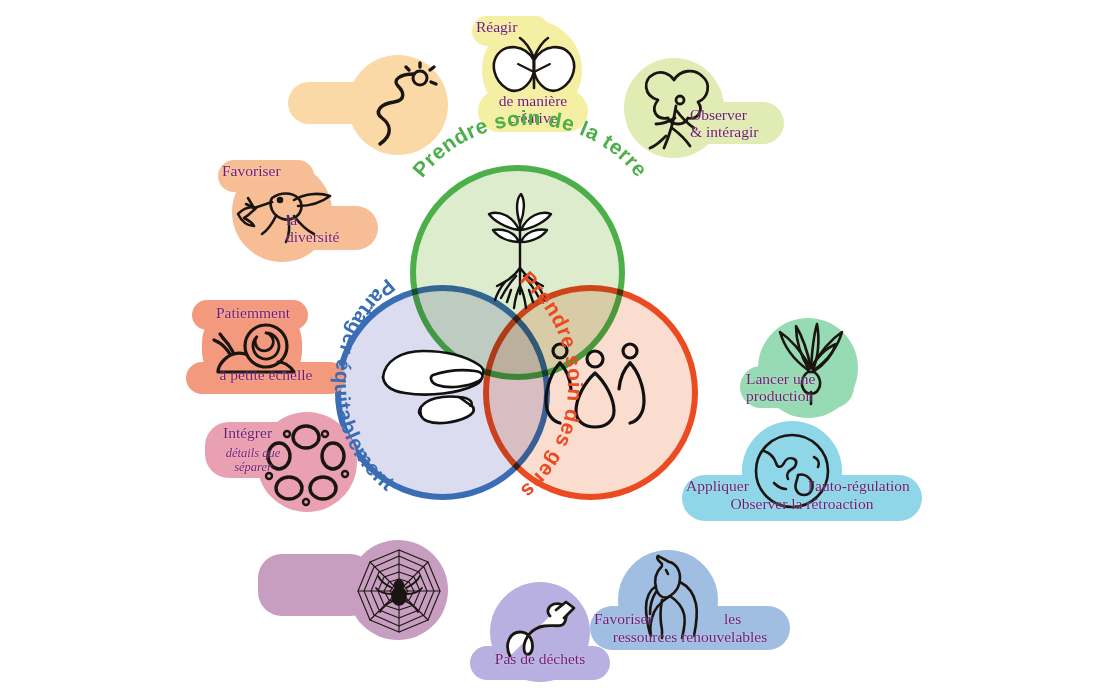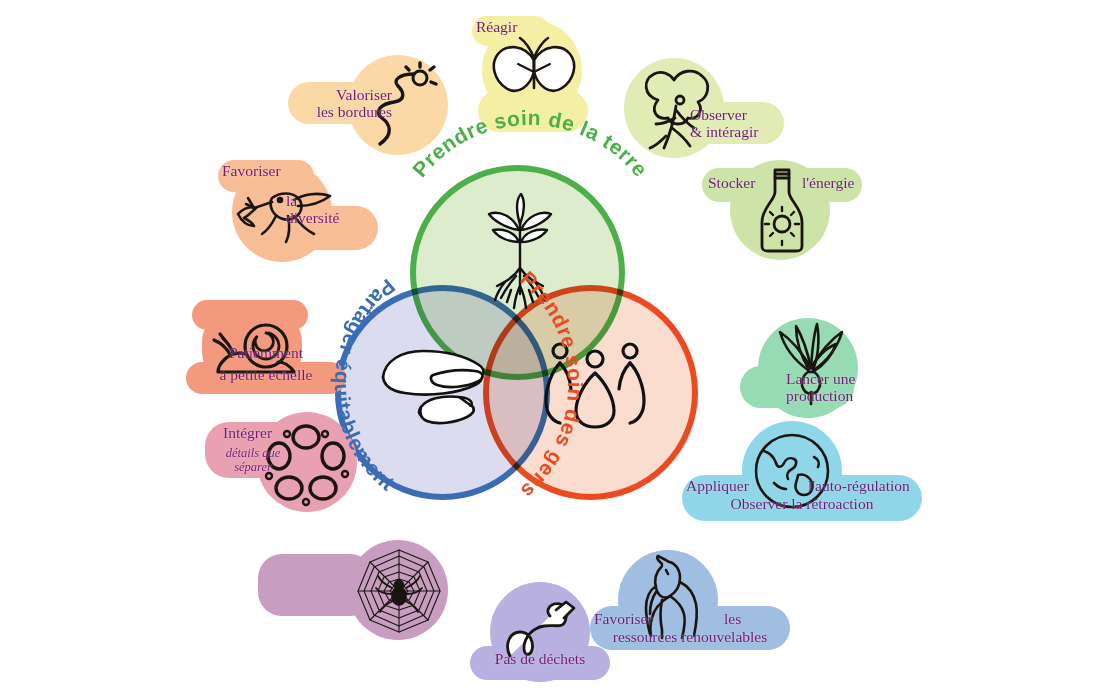--- a/index.html
+++ b/index.html
@@ -210,24 +210,20 @@
     <div class="bub-disc" style="left:60px; top:5px; width:100px; height:100px; background:#fad9a6;"></div>
     <div class="bub-icon" style="left:72px; top:14px;">
       <svg viewBox="0 0 84 84" width="84" height="84">
         <g fill="none" stroke="#1a1510" stroke-width="3.4" stroke-linecap="round" stroke-linejoin="round">
           <path d="M20 80 C34 70 30 60 22 54 C14 48 20 40 34 38 C46 36 44 28 38 22 C32 16 40 10 54 10"></path>
           <circle cx="60" cy="14" r="7" stroke-width="3"></circle>
           <path d="M60 3 L60 -1 M70 6 L74 3 M71 18 L76 20 M49 6 L46 3"></path>
         </g>
       </svg>
     </div>
-    <div class="bub-text right" style="left:0px; top:36px; width:104px;">
-      <div>Valoriser</div>
-      <div>les bordures</div>
-    </div>
   </div>
 
   <div class="bubble" style="left:468px; top:12px; width:130px; height:125px;">
     <div class="blob-text-bg" style="left:4px; top:4px; width:78px; height:30px; background:#f4efa3;"></div>
     <div class="blob-text-bg" style="left:10px; top:78px; width:110px; height:42px; background:#f4efa3;"></div>
     <div class="bub-disc" style="left:14px; top:8px; width:100px; height:100px; background:#f4efa3;"></div>
     <div class="bub-icon" style="left:20px; top:26px;">
       <svg viewBox="0 0 92 64" width="92" height="64">
         <g fill="#ffffff" stroke="#1a1510" stroke-width="2.6" stroke-linecap="round" stroke-linejoin="round">
           <path d="M46 22 C36 6 18 6 10 16 C2 26 6 42 18 50 C30 58 42 48 46 34Z"></path>
@@ -235,20 +231,24 @@
           <path d="M46 20 L46 50"></path>
           <path d="M46 20 C42 10 38 4 32 0" fill="none"></path>
           <path d="M46 20 C50 10 54 4 60 0" fill="none"></path>
           <path d="M30 26 L46 34 M62 26 L46 34" fill="none" stroke-width="2"></path>
         </g>
       </svg>
     </div>
     <div class="bub-text" style="left:8px; top:6px;">
       <span>Réagir</span>
     </div>
+    <div class="bub-text center" style="left:6px; top:80px; width:118px;">
+      <div>de manière</div>
+      <div>créative</div>
+    </div>
   </div>
 
   <div class="bubble" style="left:624px; top:58px; width:160px; height:105px;">
     <div class="blob-text-bg" style="left:60px; top:44px; width:100px; height:42px; background:#e0ecb4;"></div>
     <div class="bub-disc" style="left:0px; top:0px; width:100px; height:100px; background:#e0ecb4;"></div>
     <div class="bub-icon" style="left:12px; top:8px;">
       <svg viewBox="0 0 80 86" width="80" height="86">
         <g fill="none" stroke="#1a1510" stroke-width="2.8" stroke-linecap="round" stroke-linejoin="round">
           <path d="M22 34 C8 30 6 14 18 8 C26 4 34 8 38 14 C44 4 58 2 66 10 C76 18 72 32 62 36 C68 44 62 54 52 52 C48 60 36 60 32 52 C20 54 14 44 22 34Z"></path>
           <circle cx="44" cy="34" r="4"></circle>
@@ -259,59 +259,38 @@
           <path d="M36 62 C44 68 50 74 54 80"></path>
         </g>
       </svg>
     </div>
     <div class="bub-text" style="left:66px; top:48px;">
       <div>Observer</div>
       <div>&amp; intéragir</div>
     </div>
   </div>
 
-  <div class="bubble" style="left:702px; top:158px; width:160px; height:105px;">
-    <div class="blob-text-bg" style="left:0px; top:10px; width:160px; height:34px; background:#cde3a8;"></div>
-    <div class="bub-disc" style="left:28px; top:2px; width:100px; height:100px; background:#cde3a8;"></div>
-    <div class="bub-icon" style="left:52px; top:8px;">
-      <svg viewBox="0 0 56 88" width="56" height="88">
-        <g fill="none" stroke="#1a1510" stroke-width="2.8" stroke-linecap="round" stroke-linejoin="round">
-          <path d="M21 4 L35 4 L35 26 C35 34 48 42 48 56 L48 80 C48 84 46 85 42 85 L14 85 C10 85 8 84 8 80 L8 56 C8 42 21 34 21 26Z"></path>
-          <path d="M21 8 L35 8 M21 12 L35 12"></path>
-          <circle cx="28" cy="58" r="8"></circle>
-          <path d="M28 45 L28 41 M28 75 L28 79 M15 58 L11 58 M45 58 L41 58
-                   M19 49 L16 46 M37 67 L40 70 M19 67 L16 70 M37 49 L40 46" stroke-width="2.4"></path>
-        </g>
-      </svg>
-    </div>
-    <div class="bub-text" style="left:6px; top:16px;">
-      <span>Stocker</span>
-    </div>
-    <div class="bub-text" style="left:100px; top:16px;">
-      <span>l'énergie</span>
-    </div>
-  </div>
 
   <div class="bubble" style="left:740px; top:318px; width:150px; height:105px;">
   <div class="blob-text-bg" style="left:0px; top:48px; width:114px; height:42px; background:#97dbb4;"></div>
     <div class="bub-disc" style="left:18px; top:0px; width:100px; height:100px; background:#97dbb4;"></div>
     <div class="bub-icon" style="left:34px; top:4px;">
       <svg viewBox="0 0 74 86" width="74" height="86">
         <g fill="none" stroke="#1a1510" stroke-width="2.6" stroke-linecap="round" stroke-linejoin="round">
           <path d="M37 46 C30 34 18 18 6 10 C10 24 20 38 34 48"></path>
           <path d="M37 46 C34 32 28 14 22 4 C22 20 28 36 35 48"></path>
           <path d="M37 46 C38 30 40 12 43 2 C46 18 44 36 39 48"></path>
           <path d="M37 46 C44 34 56 18 68 10 C64 24 54 38 40 48"></path>
           <path d="M37 46 C42 36 52 26 62 22 C58 34 48 44 39 50"></path>
           <path d="M34 50 C28 54 26 62 30 68 C33 73 41 73 44 68 C48 62 46 54 40 50Z"></path>
           <path d="M37 70 L37 82"></path>
         </g>
       </svg>
     </div>
-    <div class="bub-text" style="left:6px; top:52px;margin-left:40px;">
+    <div class="bub-text" style="left:6px; top:52px;">
       <div>Lancer une</div>
       <div>production</div>
     </div>
   </div>
 
   <div class="bubble" style="left:682px; top:421px; width:240px; height:110px;">
     <div class="blob-text-bg" style="left:0px; top:54px; width:240px; height:46px; background:#8ed6e8;"></div>
     <div class="bub-disc" style="left:60px; top:0px; width:100px; height:100px; background:#8ed6e8;"></div>
     <div class="bub-icon" style="left:70px; top:10px;">
       <svg viewBox="0 0 80 80" width="80" height="80">
@@ -447,21 +426,21 @@
         <g fill="none" stroke="#1a1510" stroke-width="3.2" stroke-linecap="round" stroke-linejoin="round">
           <circle cx="58" cy="24" r="21"></circle>
           <path d="M58 24 m0 -13 a13 13 0 1 1 -9.2 3.8 a9 9 0 1 0 9.2 -3.8" fill="none" stroke-width="2.8"></path>
           <path d="M37 32 C30 30 22 32 16 38 C12 42 10 46 10 50 L86 50 C82 44 76 40 70 40"></path>
           <path d="M22 32 C18 26 14 22 10 20"></path>
           <path d="M25 30 C22 24 19 20 15 16"></path>
           <path d="M10 20 L6 18 M15 16 L12 12"></path>
         </g>
       </svg>
     </div>
-    <div class="bub-text center" style="left:22px; top:4px; width:116px;margin-top:40px;">
+    <div class="bub-text center" style="left:9px; top:4px; width:116px;">
       <span>Patiemment</span>
     </div>
     <div class="bub-text center" style="left:0px; top:66px; width:160px;">
       <span>à petite échelle</span>
     </div>
   </div>
 
   <div class="bubble" style="left:218px; top:160px; width:160px; height:110px;">
     <div class="blob-text-bg" style="left:0px; top:0px; width:96px; height:32px; background:#f7be96;"></div>
     <div class="blob-text-bg" style="left:62px; top:46px; width:98px; height:44px; background:#f7be96;"></div>
@@ -477,19 +456,19 @@
           <path d="M66 32 C72 40 78 46 86 50"></path>
           <path d="M48 32 C44 40 40 46 34 50"></path>
           <path d="M10 30 C16 24 22 22 28 24 C24 28 20 32 16 34 C20 36 24 38 26 42 C20 42 14 38 10 30Z"></path>
           <path d="M26 24 L20 14 M26 24 L18 20"></path>
         </g>
       </svg>
     </div>
     <div class="bub-text" style="left:4px; top:2px;">
       <span>Favoriser</span>
     </div>
-    <div class="bub-text" style="left:68px; top:32px;">
+    <div class="bub-text" style="left:68px; top:51px;">
       <div>la</div>
       <div>diversité</div>
     </div>
   </div>
 
 </div>
 
 </body></html>

